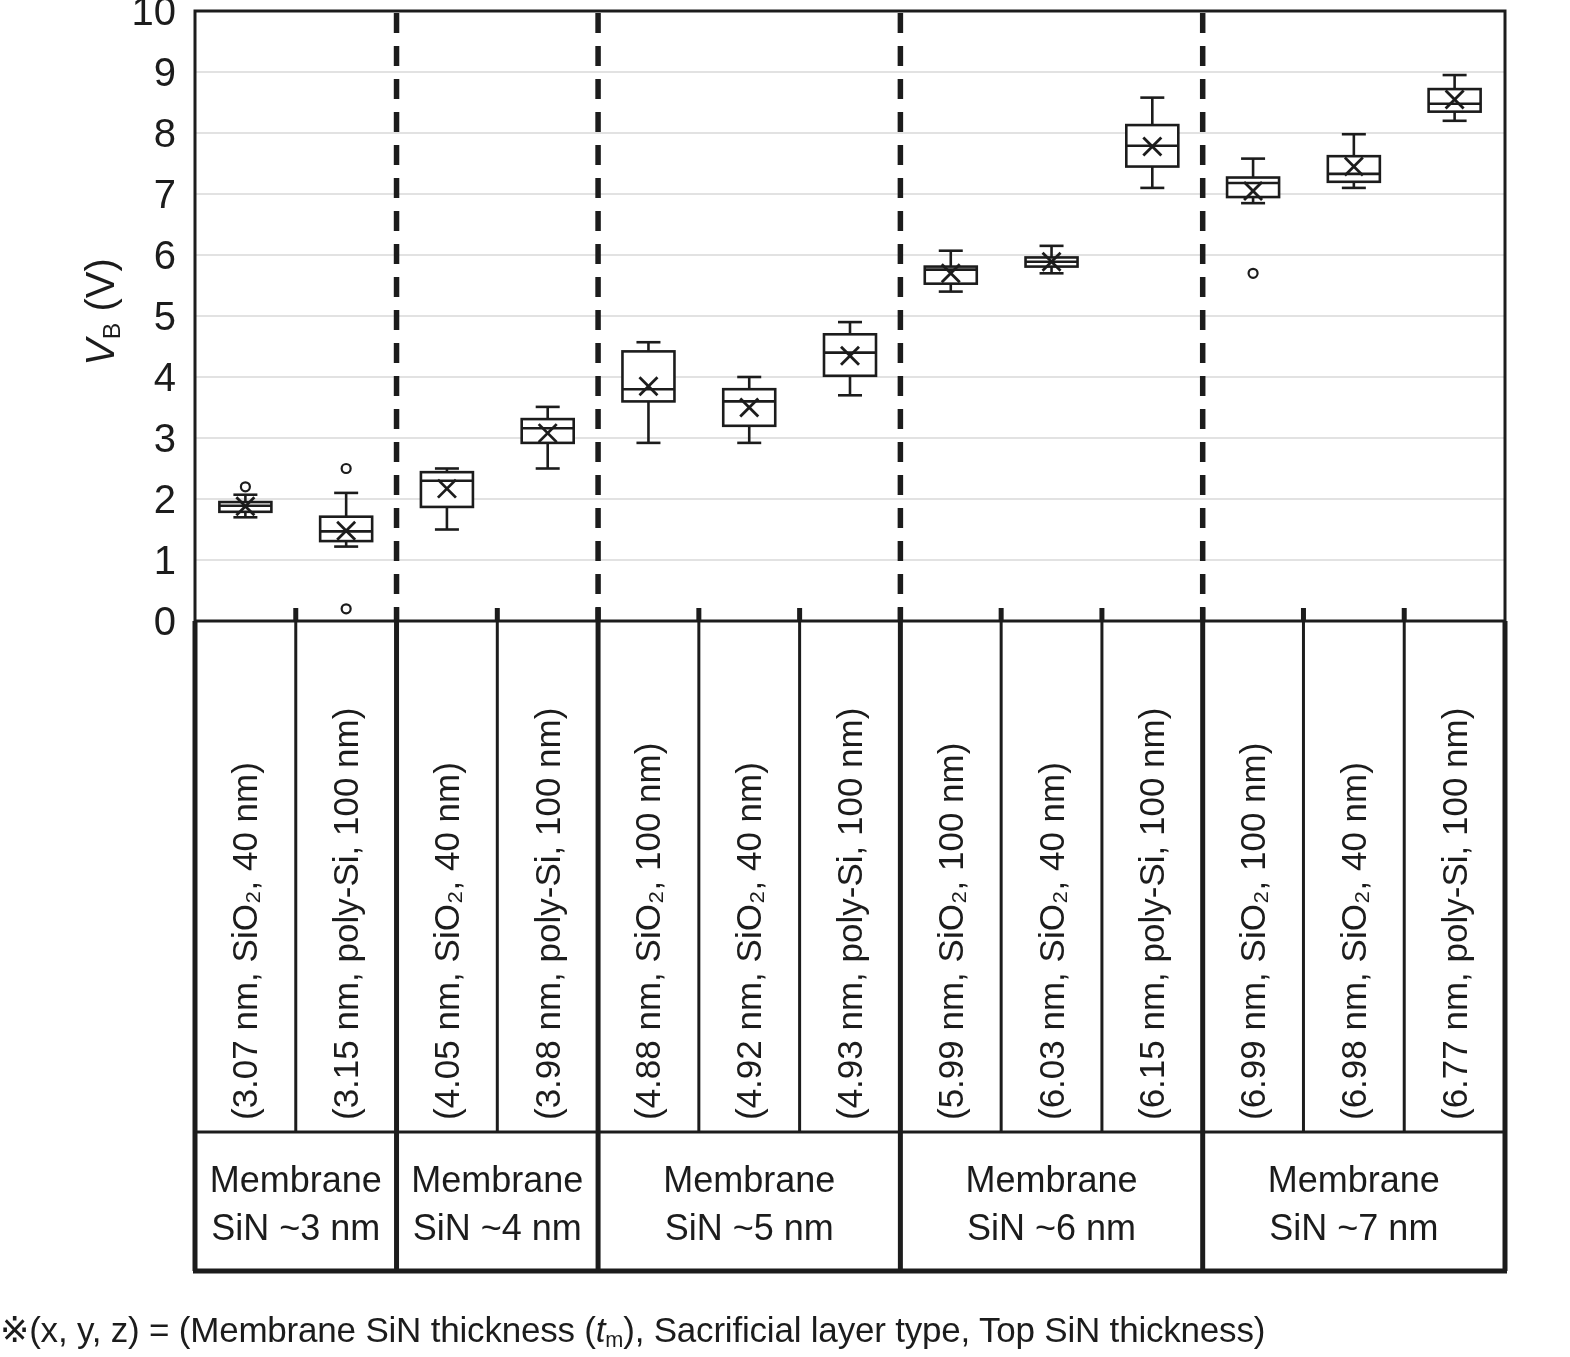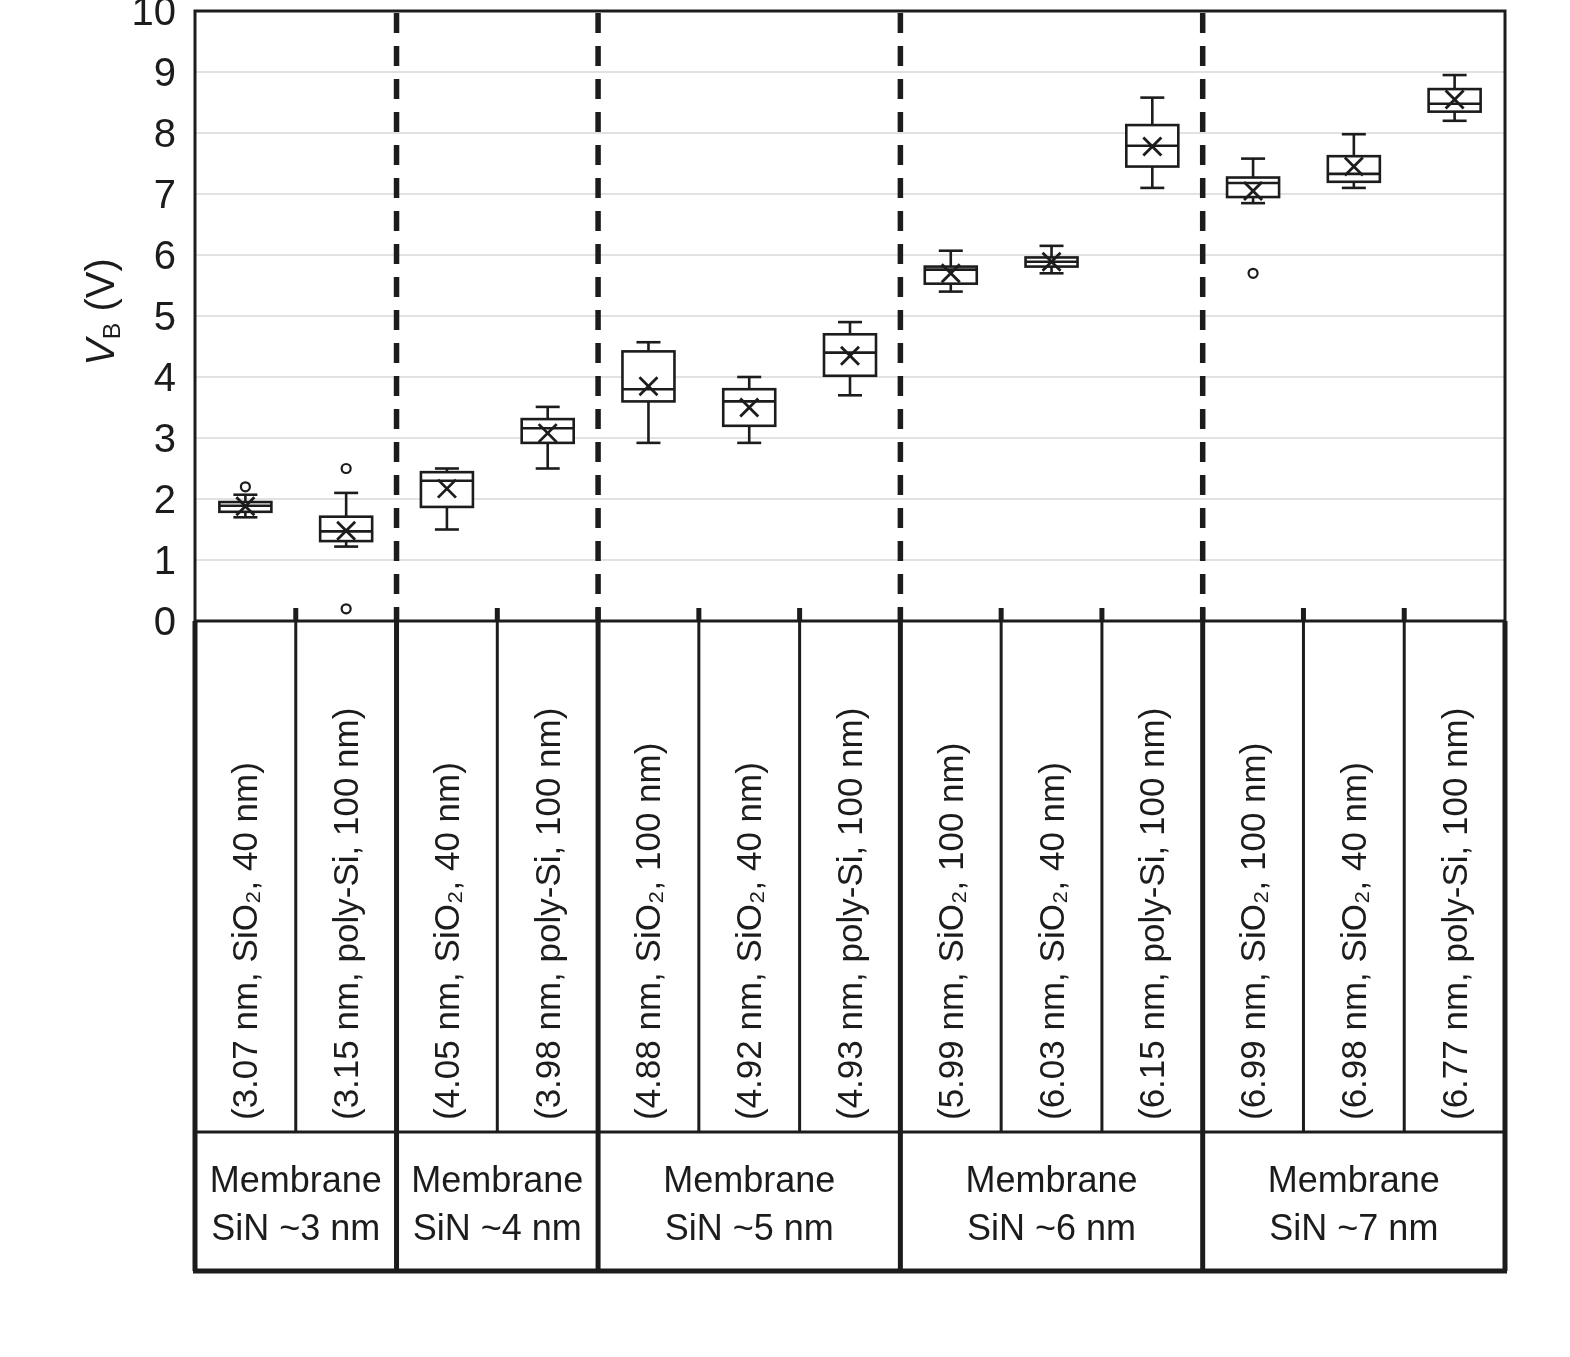--- a/index.html
+++ b/index.html
@@ -244,13 +244,16 @@
       <text x="1051.5384615384614" y="1192" text-anchor="middle" font-size="36">Membrane</text>
       <text x="1051.5384615384614" y="1240" text-anchor="middle" font-size="36">SiN ~6 nm</text>
       <text x="1353.8461538461538" y="1192" text-anchor="middle" font-size="36">Membrane</text>
       <text x="1353.8461538461538" y="1240" text-anchor="middle" font-size="36">SiN ~7 nm</text>
     </svg>
 
   <div class="y-axis-title">
     <i>V</i><sub>B</sub><span> (V)</span>
   </div>
 
+  <div class="footnote">
+    <span>※(x, y, z) = (Membrane SiN thickness (</span><i>t</i><sub>m</sub><span>), Sacrificial layer type, Top SiN thickness)</span>
+  </div>
 </div>
 
 </body></html>

